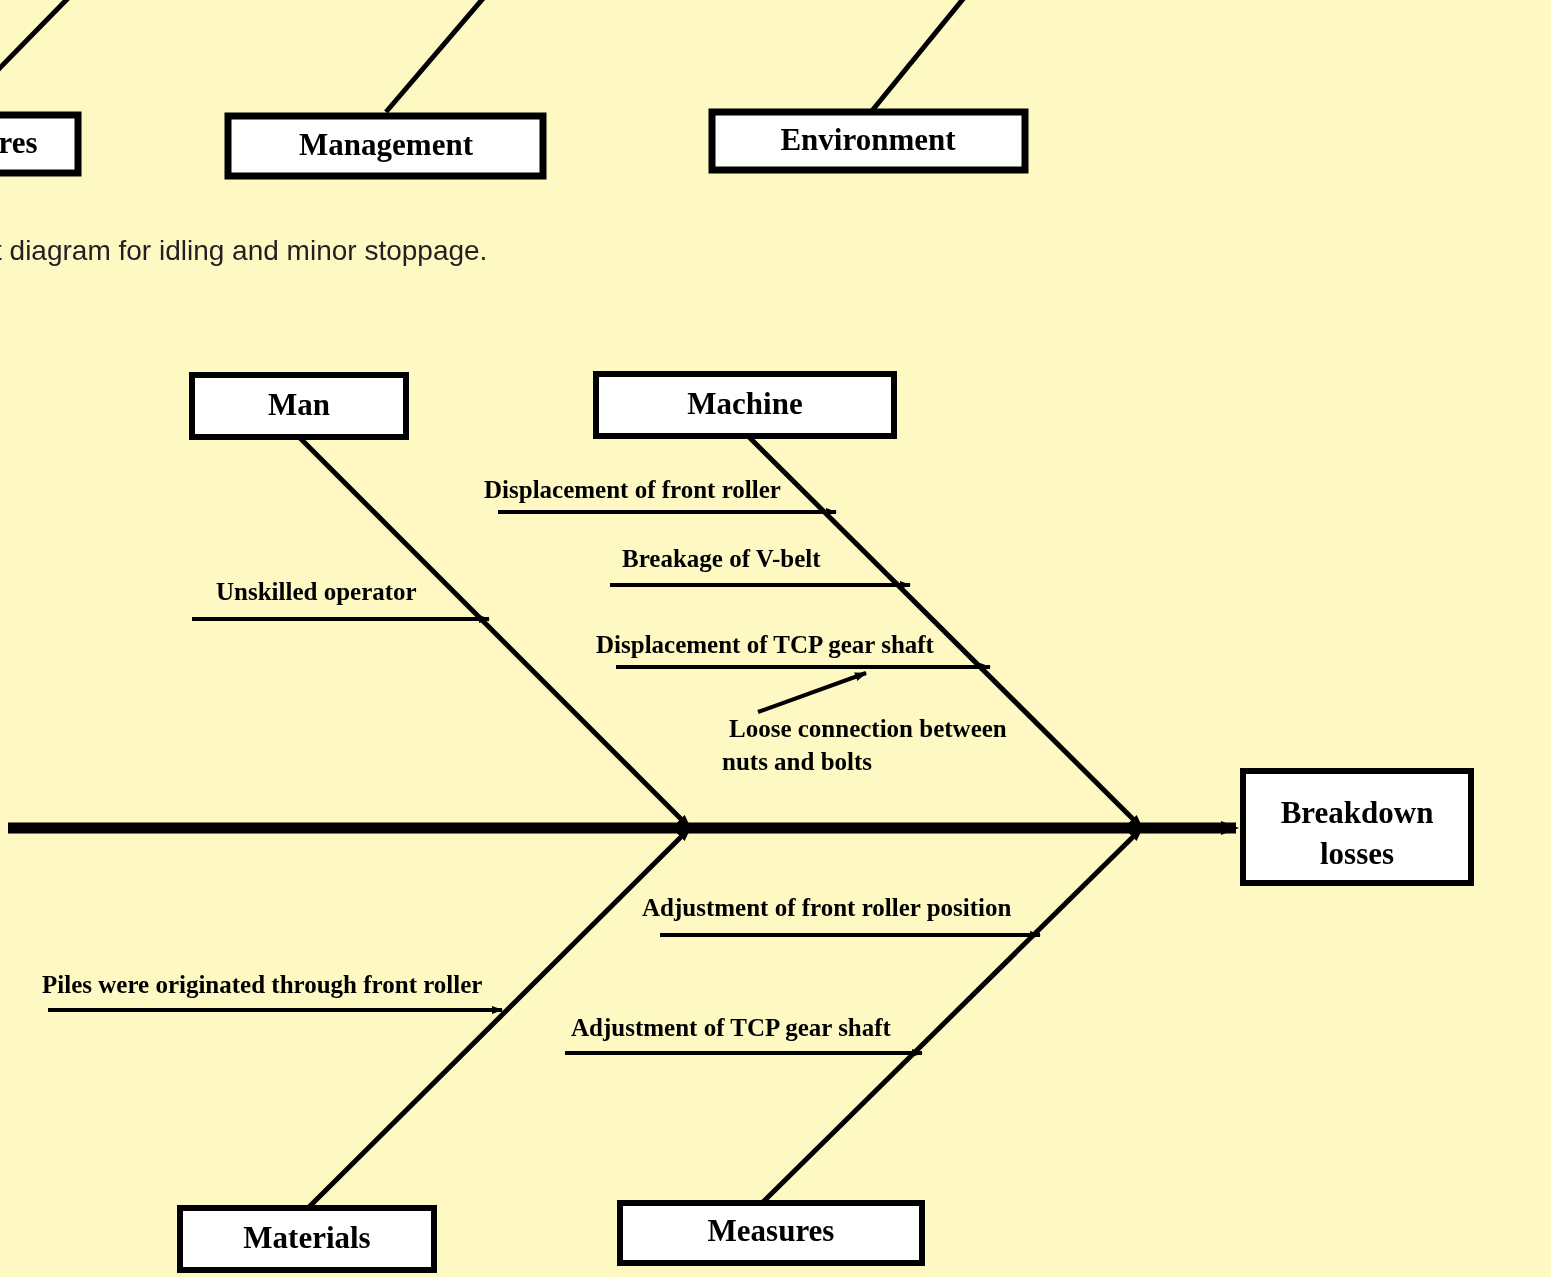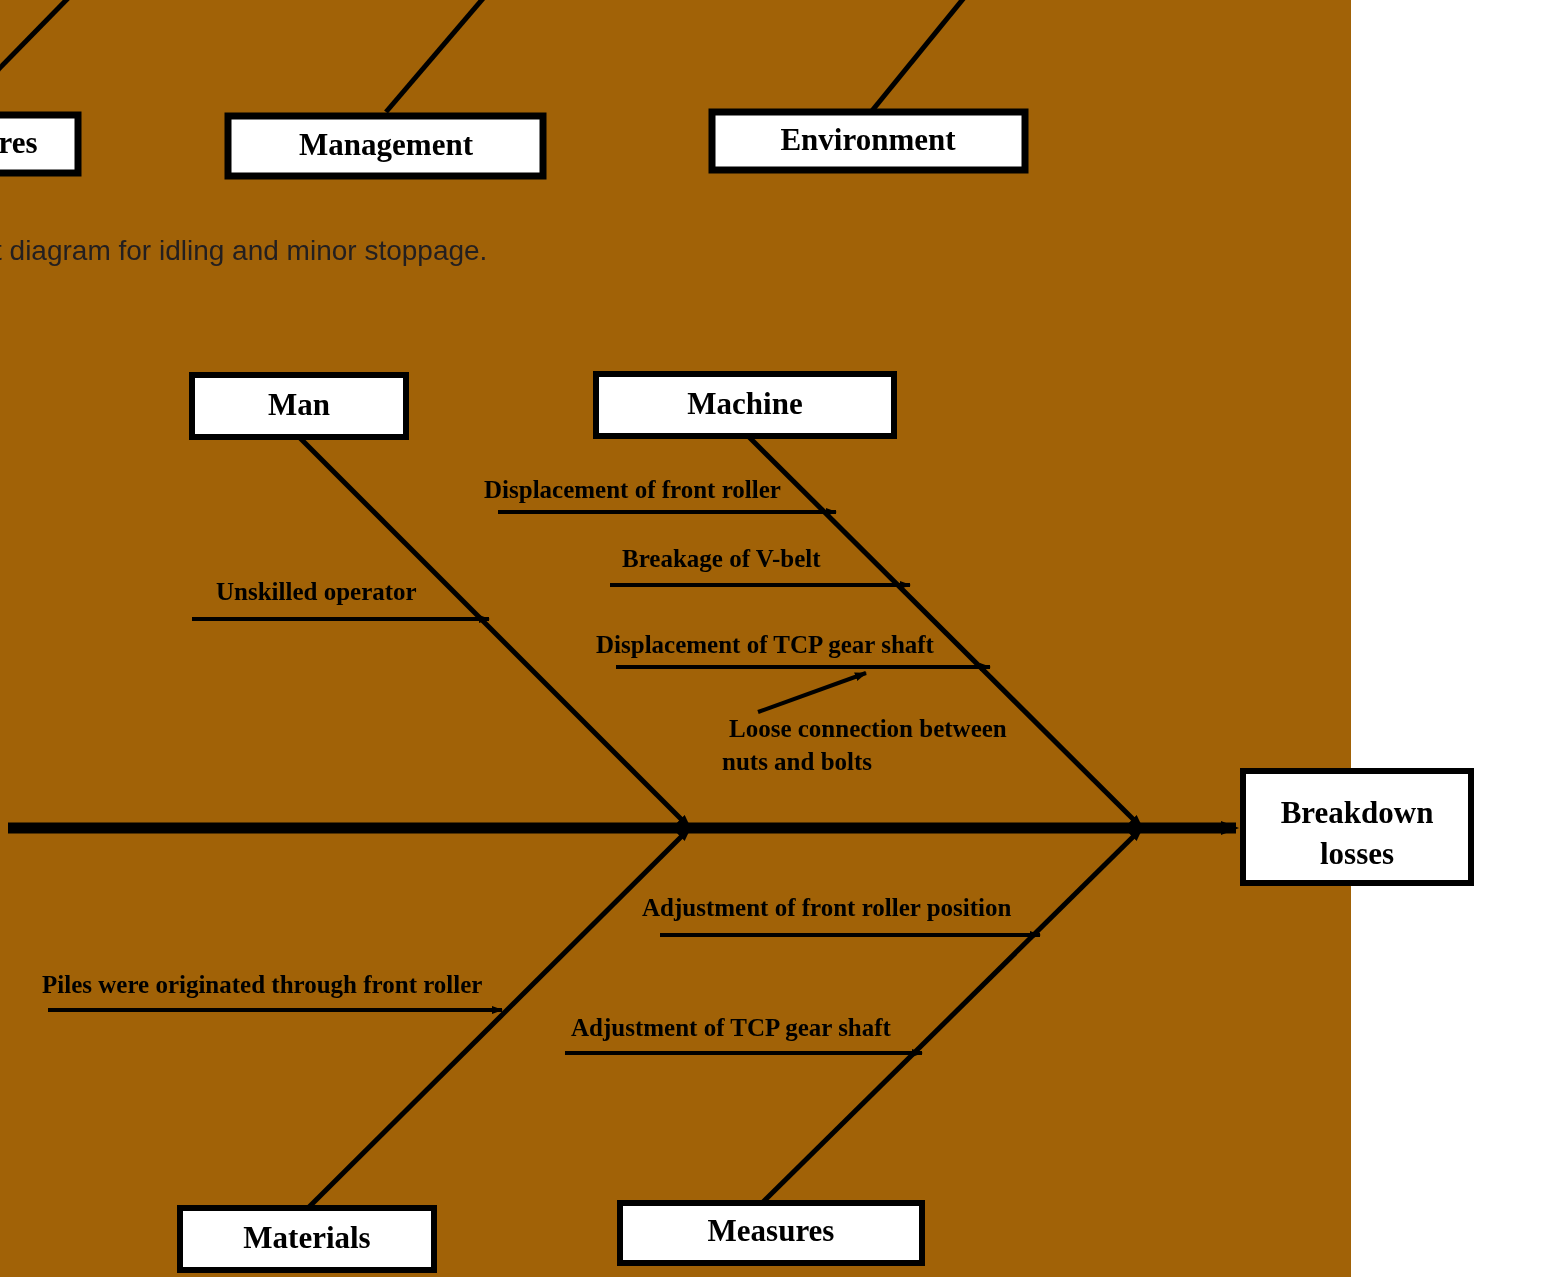--- a/index.html
+++ b/index.html
@@ -9,23 +9,23 @@
   }
   body {
     width: 1551px;
     height: 1277px;
     font-family: "Liberation Serif", serif;
     overflow: hidden;
     position: relative;
   }
   #stage {
     position: relative;
-    width: 1351px;
+    width: 1551px;
     height: 1277px;
-    background: #a16207;
+    background: #fef9c3;
   }
   svg.canvas {
     position: absolute;
     left: 0;
     top: 0;
     width: 1551px;
     height: 1277px;
     display: block;
   }
   .cat-box-rect {

